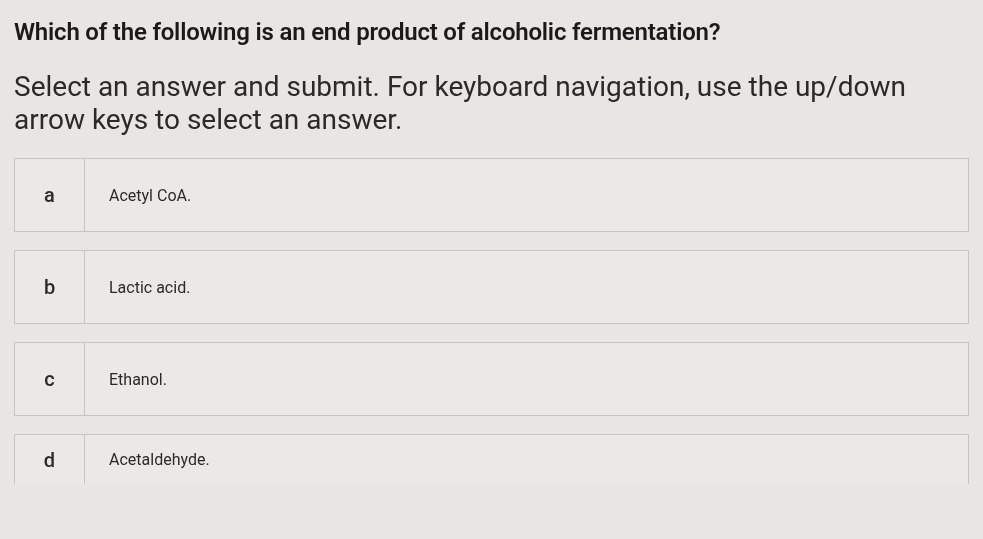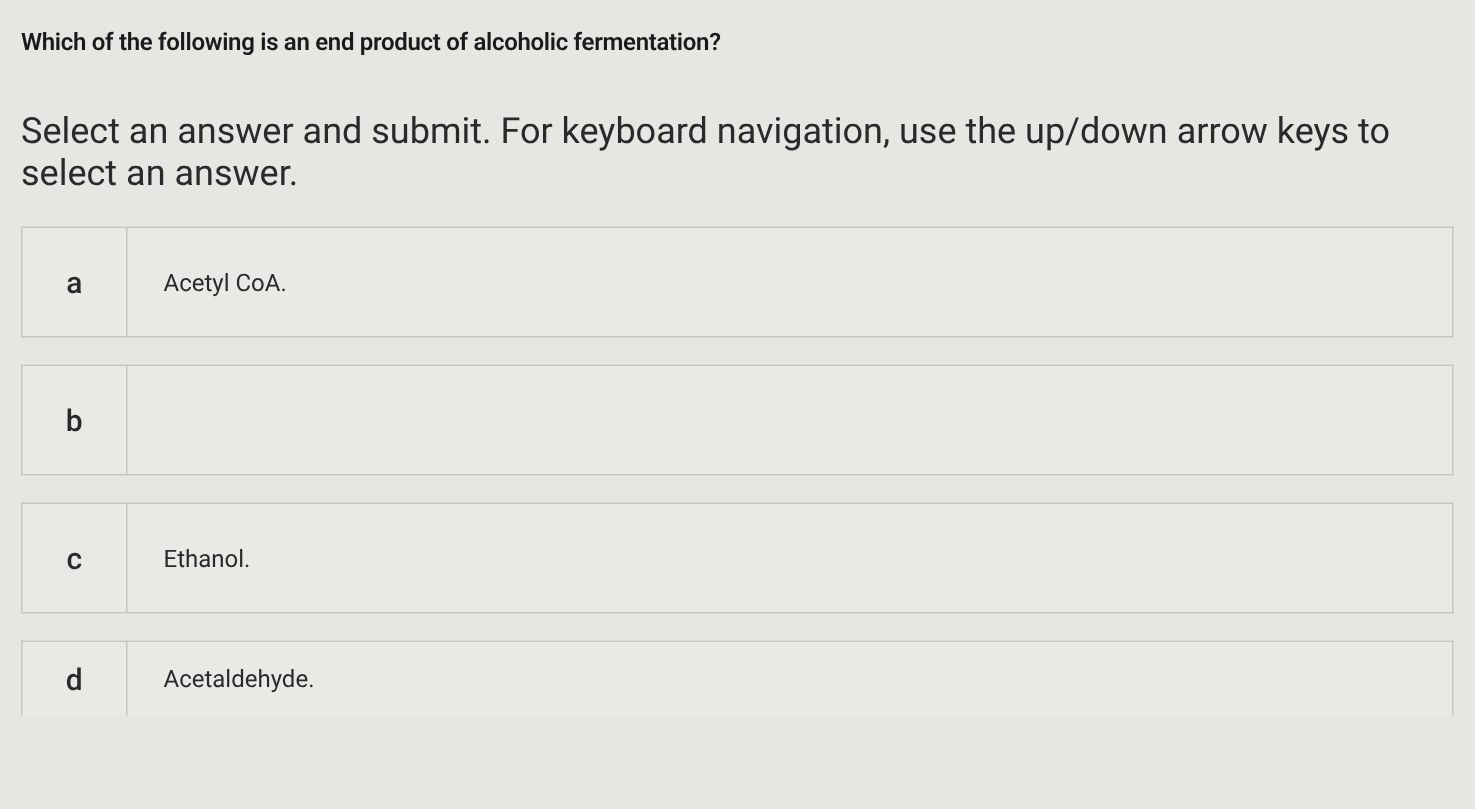--- a/index.html
+++ b/index.html
@@ -10,28 +10,28 @@
     body {
       font-family: -apple-system, BlinkMacSystemFont, 'Segoe UI', Roboto, Helvetica, Arial, sans-serif;
       background-color: #e8e6e3;
       color: #2a2a2a;
       width: 983px;
       height: 539px;
       padding: 18px 14px;
       overflow: hidden;
     }
     .question-text {
-      font-size: 16px;
+      font-size: 24px;
       font-weight: 600;
       color: #1a1a1a;
-      margin-bottom: 36px;
+      margin-bottom: 24px;
       letter-spacing: -0.2px;
     }
     .instructions {
-      font-size: 24px;
+      font-size: 28px;
       color: #2a2a2a;
       margin-bottom: 22px;
       font-weight: 400;
     }
     .options-container {
       display: flex;
       flex-direction: column;
       gap: 18px;
     }
     .option-row {
@@ -73,20 +73,21 @@
 
 <div class="instructions">Select an answer and submit. For keyboard navigation, use the up/down arrow keys to select an answer.</div>
 
 <div class="options-container">
   <div class="option-row">
     <div class="option-letter">a</div>
     <div class="option-text">Acetyl CoA.</div>
   </div>
   <div class="option-row">
     <div class="option-letter">b</div>
+    <div class="option-text">Lactic acid.</div>
   </div>
   <div class="option-row">
     <div class="option-letter">c</div>
     <div class="option-text">Ethanol.</div>
   </div>
   <div class="option-row partial">
     <div class="option-letter">d</div>
     <div class="option-text">Acetaldehyde.</div>
   </div>
 </div>

